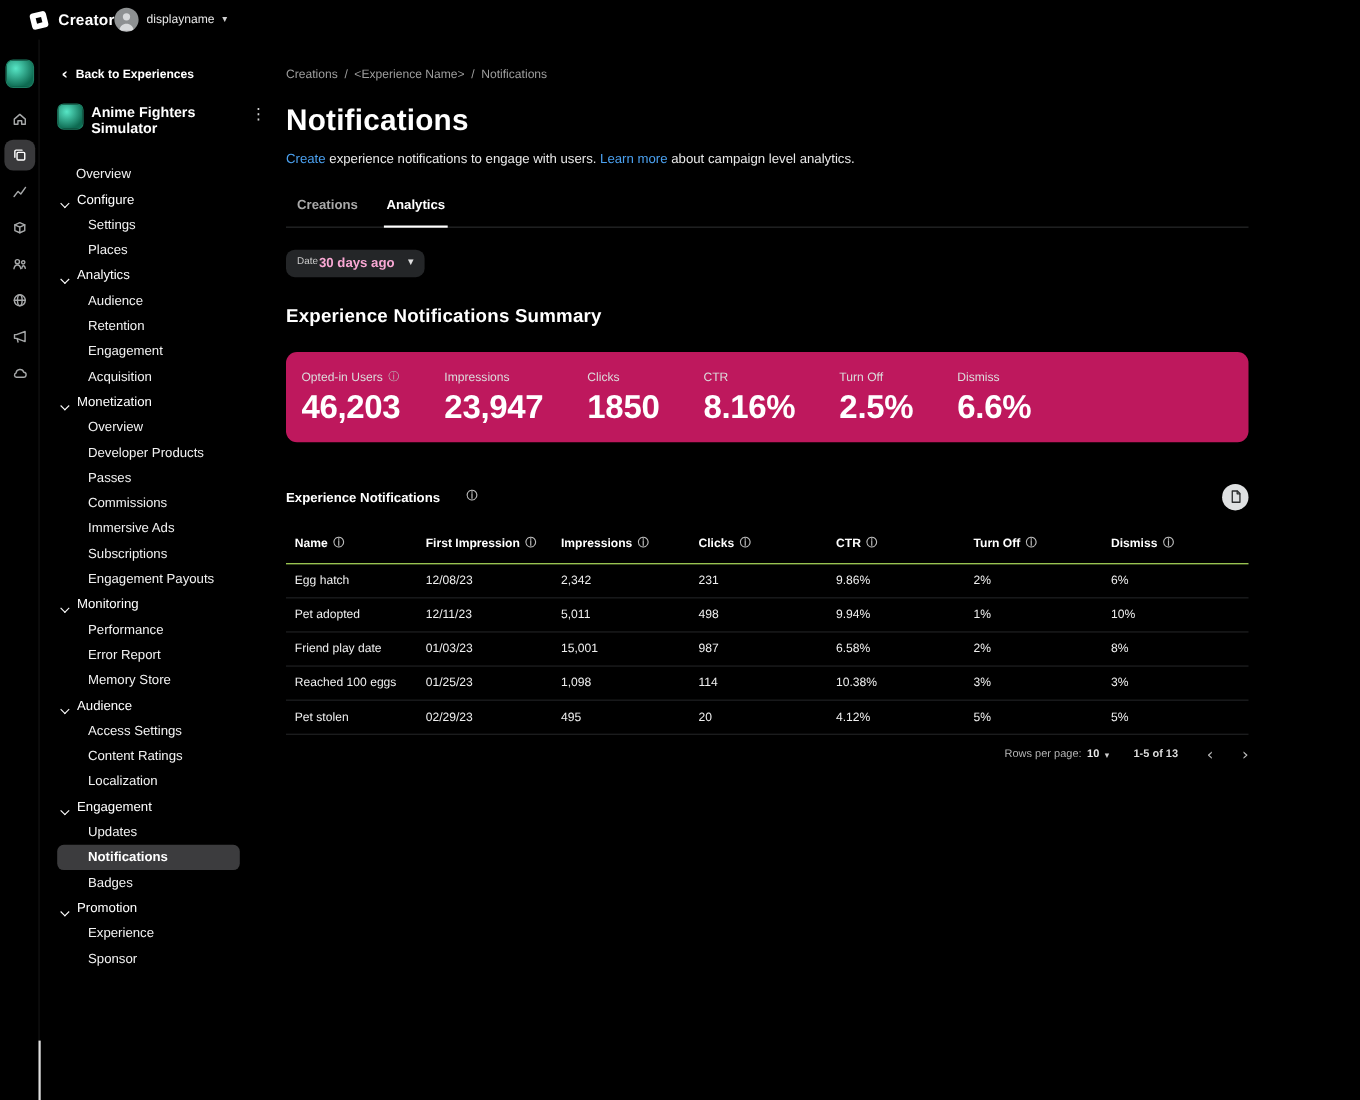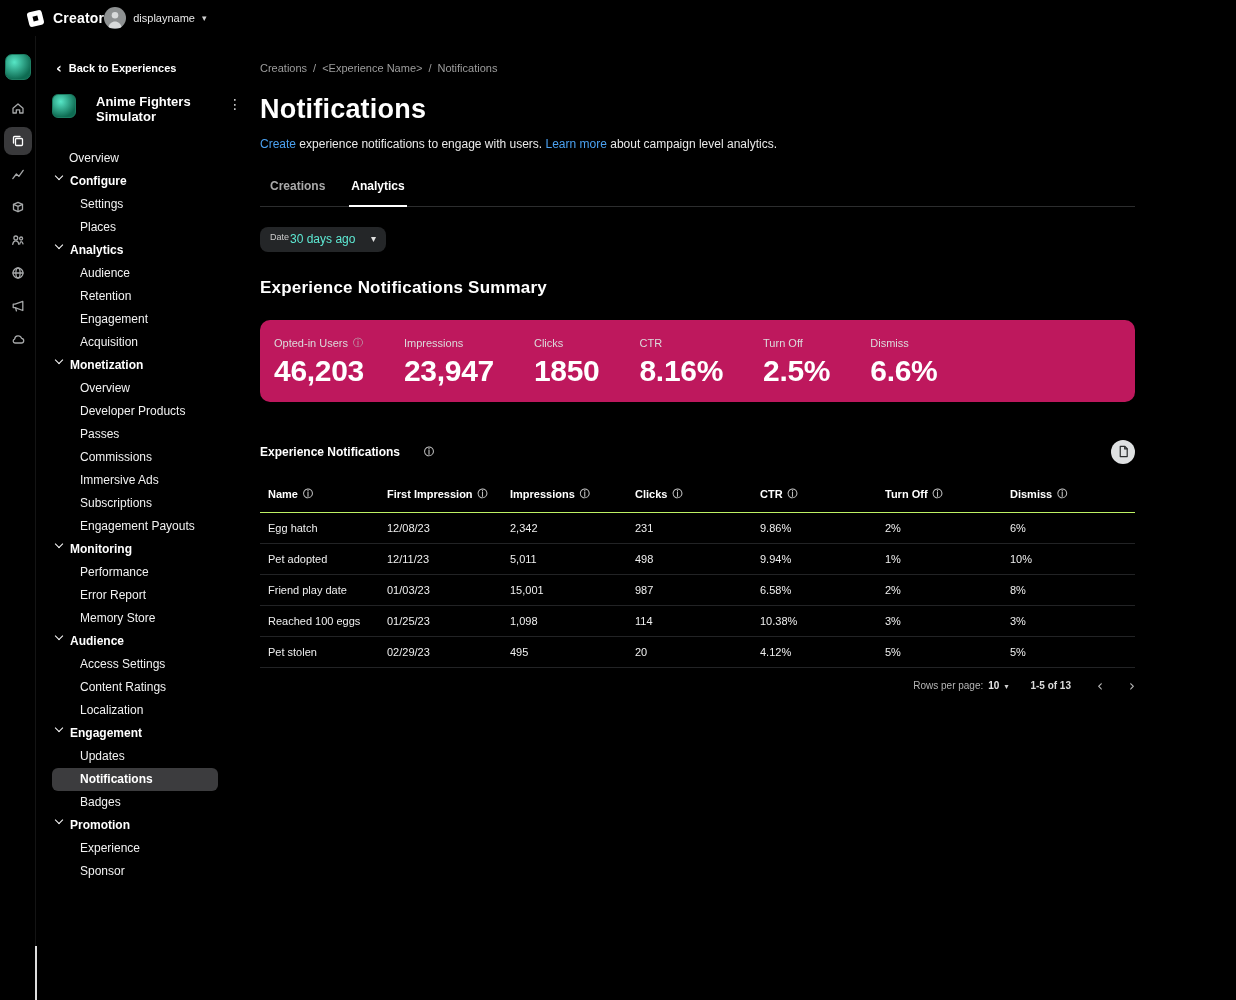--- a/index.html
+++ b/index.html
@@ -33,29 +33,29 @@
   .rail-btn.selected{background:#39393b}
   .rail-btn svg{stroke:#a6a8a9;fill:none;stroke-width:1.3;stroke-linecap:round;stroke-linejoin:round}
   .rail-btn.selected svg{stroke:#fff}
   .rail-scroll{position:absolute;right:-2px;bottom:0;width:2px;height:54px;background:#dedede}
 
   
   .sidebar{width:214px;flex:none;padding:26px 0 0 16px;overflow:hidden}
   .back{display:flex;align-items:center;gap:7px;font-size:11px;font-weight:bold;color:#fff;
         margin:0 0 20px 4px;cursor:pointer}
   .bchev{font-size:14px;line-height:10px;font-family:"DejaVu Sans",sans-serif}
-  .exp{display:flex;gap:20px;margin-bottom:22px;position:relative;padding-right:22px}
+  .exp{display:flex;gap:7px;margin-bottom:22px;position:relative;padding-right:22px}
   .exp-icon{width:24px;height:24px;border-radius:6px;flex:none;
             background:radial-gradient(circle at 35% 30%,#57e6c6,#0e6b52 75%);border:1px solid #1d7d62}
   .exp-name{font-size:13px;font-weight:bold;line-height:1.18;width:100px}
   .exp-kebab{position:absolute;right:8px;top:2px;color:#d2d2d2;font-size:14px;cursor:pointer;
              font-family:"DejaVu Sans",sans-serif}
   .nav{width:166px}
   .nav-item{font-size:12px;color:#f2f2f2;padding:5px 0 5px 17px;border-radius:6px;cursor:pointer;line-height:13px}
-  .nav-section{display:flex;align-items:flex-start;font-size:12px;font-weight:bold;color:#fff;
+  .nav-section{display:flex;align-items:flex-end;font-size:12px;font-weight:normal;color:#fff;
                padding:5px 0 5px 4px;cursor:pointer;line-height:13px}
   .nav-chev{width:6px;height:6px;border-right:1.4px solid #fff;border-bottom:1.4px solid #fff;
             transform:rotate(45deg);margin:-2px 8px 0 0;flex:none;display:inline-block}
   .nav-child{font-size:12px;color:#f2f2f2;padding:5px 0 5px 28px;border-radius:6px;cursor:pointer;line-height:13px}
   .nav-child.selected{background:#3c3c3e;font-weight:bold;color:#fff}
 
   
   .main{flex:1;padding:26px 0 0 10px}
   .content{width:875px}
   .breadcrumb{font-size:11px;color:#9d9d9d;display:flex;gap:6px;margin-bottom:20px}
@@ -64,21 +64,21 @@
   .desc{font-size:12px;color:#e9e9e9;margin-bottom:16px;line-height:1.3}
   .desc .link{color:#4ba1f0;cursor:pointer}
   .tabs{display:flex;gap:22px;border-bottom:1px solid #2c2d2e;padding-left:8px}
   .tab{font-size:12px;font-weight:bold;color:#a9a9a9;padding:10px 2px 12px;cursor:pointer}
   .tab.active{color:#fff;border-bottom:2px solid #fff;margin-bottom:-1px}
   .filter-row{margin:20px 0 26px}
   .date-box{width:126px;background:#242628;border-radius:8px;padding:5px 10px 6px;display:flex;
             align-items:center;justify-content:space-between;cursor:pointer}
   .date-col{display:flex;flex-direction:row;gap:1px}
   .date-label{font-size:9px;color:#cbcbcb}
-  .date-value{font-size:12px;font-weight:normal;color:#5eead4}
+  .date-value{font-size:12px;font-weight:bold;color:#f9a8d4}
   .date-caret{color:#e0e0e0;font-size:10px;font-family:"DejaVu Sans",sans-serif}
   .section-heading{font-size:17px;font-weight:bold;margin-bottom:22px;letter-spacing:.2px}
   .summary-card{background:#be185d;border-radius:10px;padding:17px 14px 15px;display:flex;gap:40px;
                 margin-bottom:38px}
   .stat-label{font-size:11px;color:#dcdcdc;display:flex;align-items:center;gap:5px;margin-bottom:5px;
               white-space:nowrap}
   .stat-value{font-size:30px;font-weight:800;letter-spacing:-.3px;line-height:1.1;white-space:nowrap}
   .info{font-size:10px;color:#bdbdbd;font-family:"DejaVu Sans",sans-serif;line-height:1}
   .table-head-row{display:flex;align-items:center;justify-content:space-between;margin-bottom:14px}
   .table-title{font-size:12px;font-weight:bold;display:flex;gap:24px;align-items:center}

